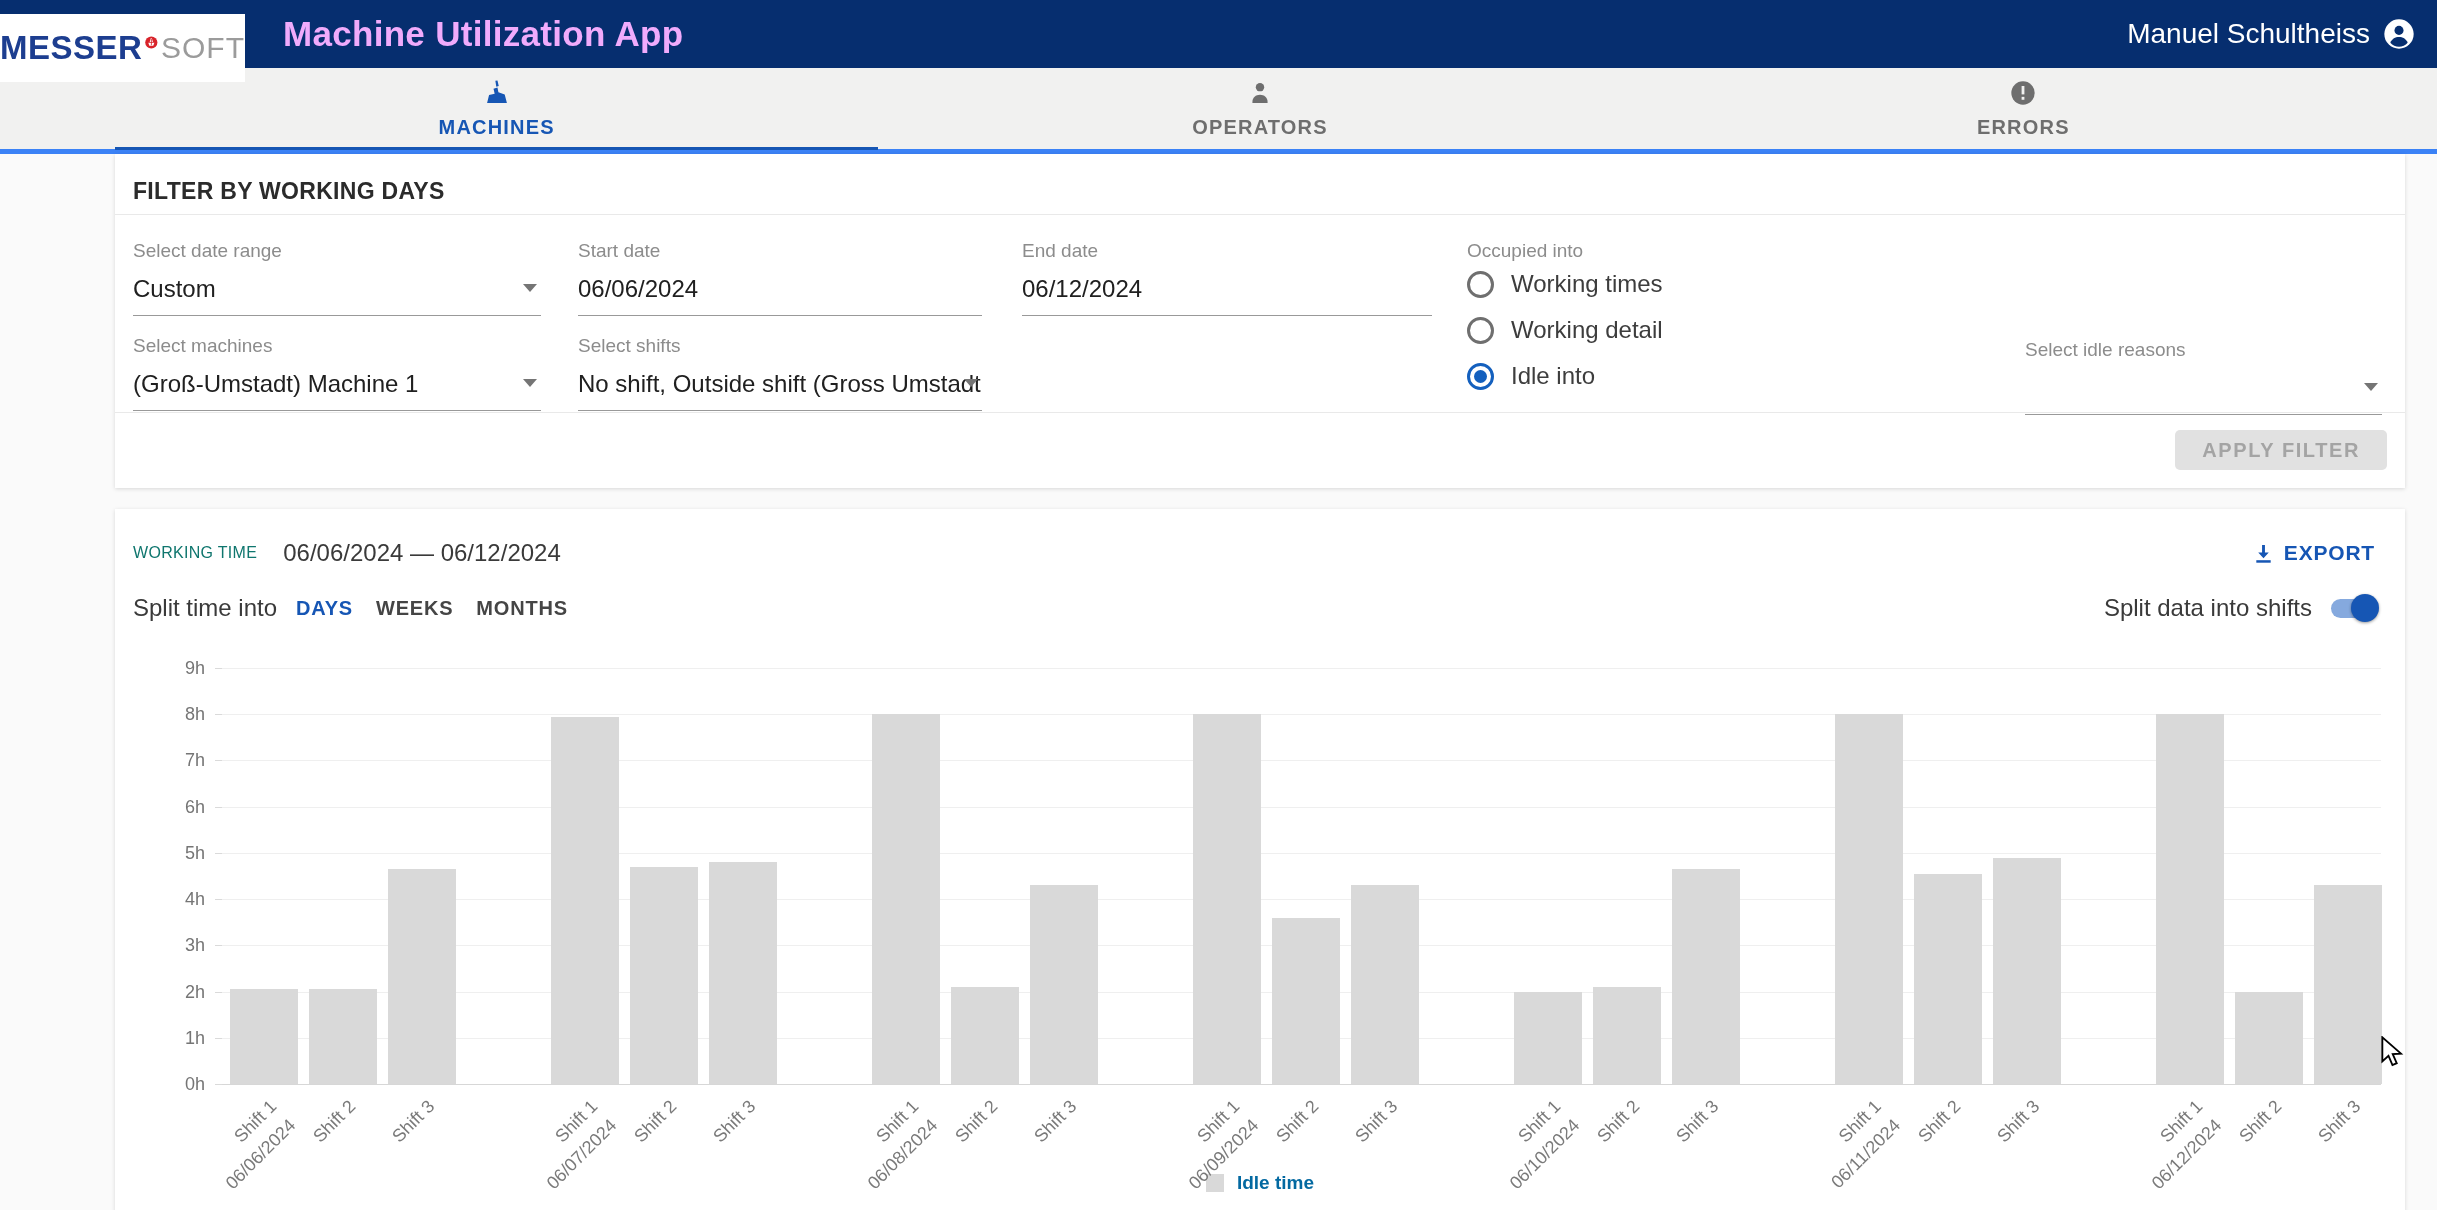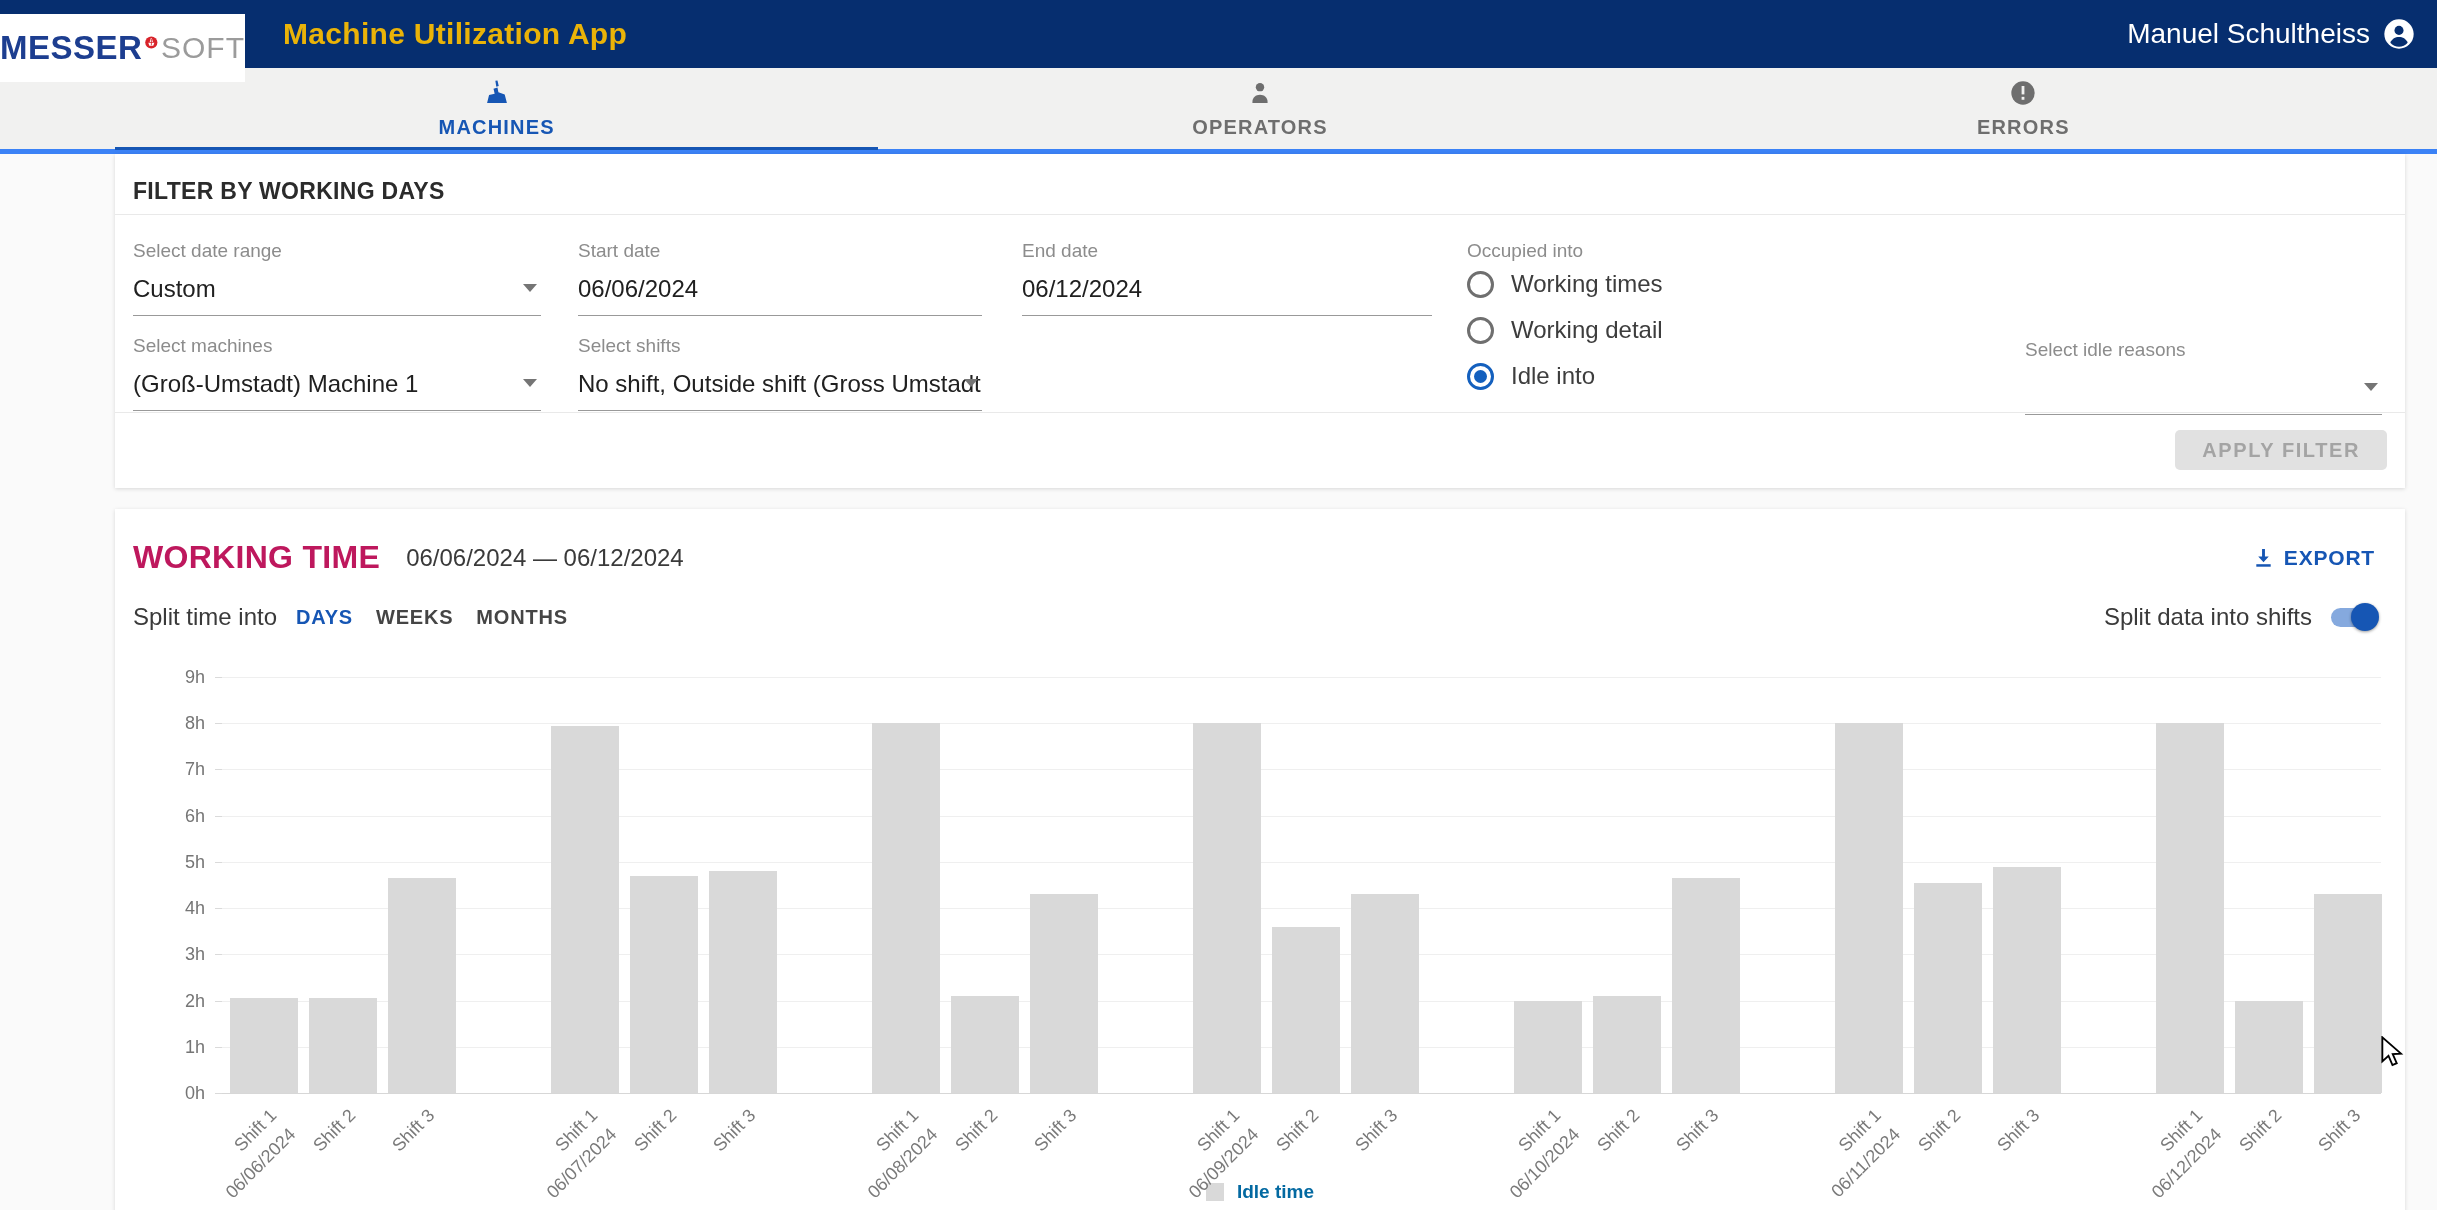--- a/index.html
+++ b/index.html
@@ -7,21 +7,21 @@
     width:2437px;height:1210px;position:relative;overflow:hidden;
     background:#fafafa;font-family:"Liberation Sans",sans-serif;
     -webkit-font-smoothing:antialiased;
   }
   
   .app-header{height:68px;background:#062e6f;display:flex;align-items:center;}
   .logo-box{width:245px;height:68px;background:#ffffff;display:flex;align-items:center;justify-content:center;flex:none;margin-top:28px;}
   .logo-messer{font-size:33px;font-weight:bold;color:#1d3e90;letter-spacing:.5px;}
   .logo-circle{width:37px;height:37px;margin:-12px 2px 0 2px;}
   .logo-soft{font-size:30px;color:#9b9b9b;letter-spacing:1px;}
-  .app-title{margin-left:38px;color:#eab308;font-size:30px;font-weight:bold;letter-spacing:.3px;}
+  .app-title{margin-left:38px;color:#f0abfc;font-size:35px;font-weight:bold;letter-spacing:.3px;}
   .user-area{margin-left:auto;display:flex;align-items:center;gap:13px;padding-right:22px;color:#fff;font-size:28px;}
   .user-icon{width:32px;height:32px;}
   
   .tab-bar{height:81px;background:#f1f1f0;border-bottom:5px solid #3b82f6;}
   .tab-strip{margin-left:115px;width:2290px;height:100%;display:flex;}
   .tab{flex:1;display:flex;flex-direction:column;align-items:center;justify-content:center;gap:9px;position:relative;color:#6e6e6e;cursor:pointer;}
   .tab-label{font-size:20px;font-weight:bold;letter-spacing:1.2px;}
   .tab.active{color:#1656b4;}
   .tab.active::after{content:'';position:absolute;bottom:-1px;left:0;right:0;height:3px;background:#1656b4;}
   .tab-icon{width:28px;height:28px;}
@@ -41,21 +41,21 @@
   .radio-row.r1{margin-top:7px;}
   .radio-row.rn{margin-top:16px;}
   .radio{width:27px;height:27px;border-radius:50%;border:3px solid #6f6f6f;box-sizing:border-box;position:relative;flex:none;background:#fff;}
   .radio.checked{border-color:#1460be;}
   .radio.checked::after{content:'';position:absolute;inset:4px;border-radius:50%;background:#1460be;}
   .radio-label{font-size:24px;color:#3d3d3d;}
   .apply-btn{position:absolute;right:18px;top:276px;height:40px;padding:0 27px;background:#e1e1e1;color:#a4a4a4;font-size:20px;font-weight:bold;letter-spacing:1.6px;border:none;border-radius:5px;font-family:"Liberation Sans",sans-serif;}
   
   .work-card{margin-top:21px;height:705px;position:relative;}
   .work-head{display:flex;align-items:center;padding:30px 24px 0 18px;}
-  .work-title{font-size:32px;font-weight:bold;color:#be185d;letter-spacing:.3px;}
+  .work-title{font-size:16px;font-weight:normal;color:#0f766e;letter-spacing:.3px;}
   .work-range{margin-left:26px;font-size:24px;color:#3a3a3a;}
   .export-btn{margin-left:auto;display:flex;align-items:center;gap:9px;color:#1656b4;font-size:21px;font-weight:bold;letter-spacing:.8px;cursor:pointer;background:none;border:none;font-family:"Liberation Sans",sans-serif;}
   .export-icon{width:23px;height:23px;}
   .work-controls{display:flex;align-items:center;padding:0 24px 0 18px;margin-top:27px;}
   .split-into-label{font-size:24px;color:#3a3a3a;}
   .split-options{display:flex;gap:23px;margin-left:19px;}
   .split-option{font-size:20px;font-weight:bold;letter-spacing:.8px;color:#454545;cursor:pointer;}
   .split-option.active{color:#1656b4;}
   .toggle-wrap{margin-left:auto;display:flex;align-items:center;gap:19px;}
   .toggle-label{font-size:24px;color:#3a3a3a;}

